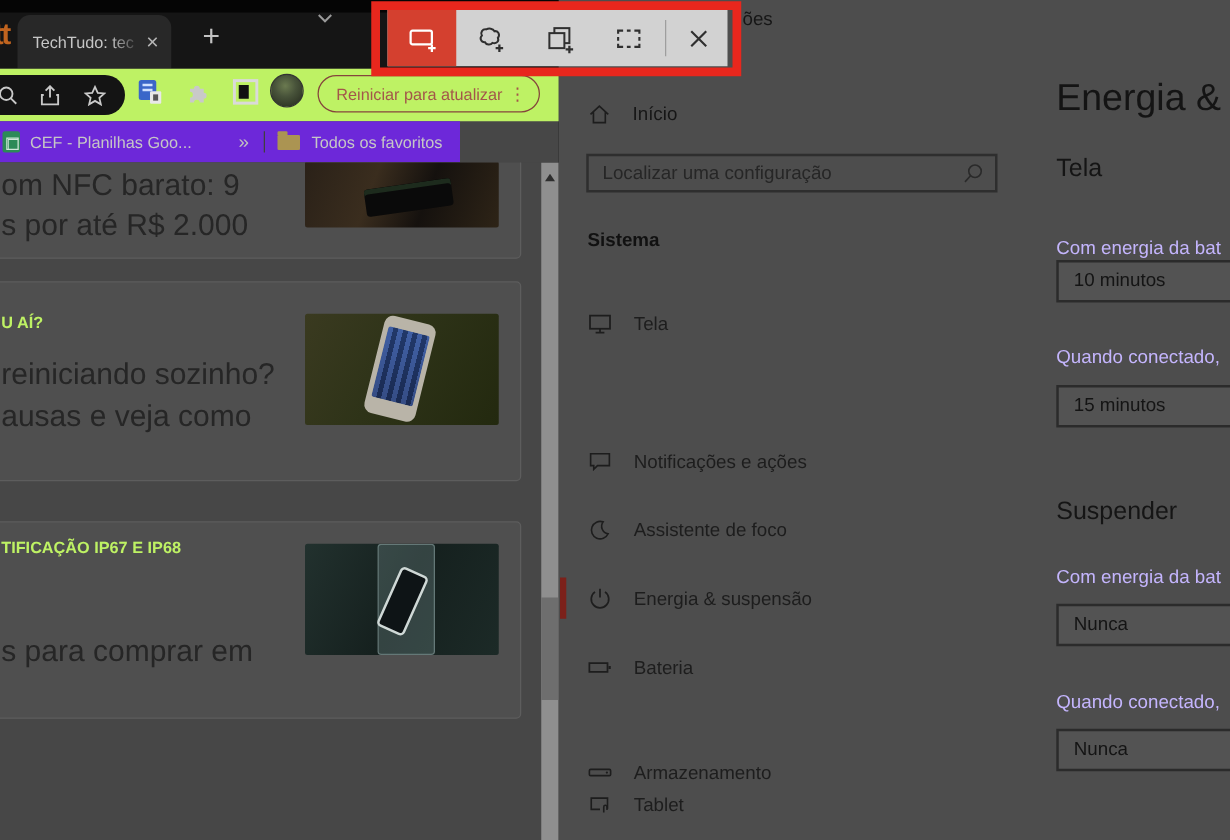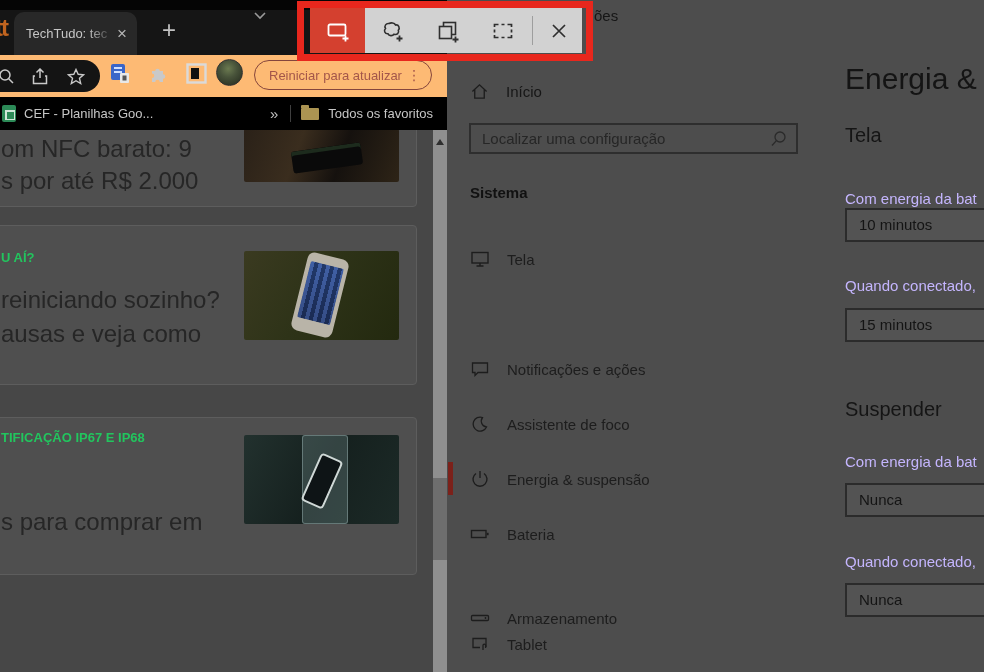--- a/index.html
+++ b/index.html
@@ -14,52 +14,52 @@
   .tt-logo { position:absolute; left:-5px; top:14px; color:#c1641f; font-weight:bold; font-size:24px; letter-spacing:-2px; }
   .tab { position:absolute; left:14px; top:12px; width:123px; height:43px; background:#282828;
          border-radius:10px 10px 0 0; display:flex; align-items:center; padding:0 8px 0 12px; }
   .tab-title { color:#c6c6c6; font-size:13px; white-space:nowrap; overflow:hidden; flex:1;
                -webkit-mask-image:linear-gradient(90deg,#000 70%,transparent 98%);
                mask-image:linear-gradient(90deg,#000 70%,transparent 98%); }
   .tab-close { color:#b5b5b5; font-size:17px; line-height:17px; padding:0 2px; cursor:default; }
   .newtab-btn { position:absolute; left:155px; top:16px; color:#c2c2c2; font-size:24px; font-weight:300; width:28px; text-align:center; }
   .tab-chevron { position:absolute; left:252px; top:8px; }
 
-  .toolbar { position:absolute; left:0; top:55px; width:447px; height:42px; background:#fdba74; }
+  .toolbar { position:absolute; left:0; top:55px; width:447px; height:42px; background:#bef264; }
   .omnibox { position:absolute; left:-32px; top:5px; width:132px; height:32px; background:#141414; border-radius:16px; }
   .omni-icon { position:absolute; top:8px; }
   .ext-icon { position:absolute; top:8px; }
   .avatar { position:absolute; left:216px; top:4px; width:27px; height:27px; border-radius:50%;
             background:radial-gradient(circle at 45% 35%, #6b7a50 0%, #48533a 40%, #23281c 100%);
             border:1px solid #333; }
   .update-pill { position:absolute; left:254px; top:5px; width:178px; height:30px; border:1px solid #85453c;
                  border-radius:15px; color:#a3564a; font-size:13px; display:flex; align-items:center;
                  padding:0 10px 0 14px; }
   .update-pill .menu-dots { margin-left:auto; font-size:14px; color:#a3564a; }
 
-  .bookmarks { position:absolute; left:0; top:97px; width:447px; height:33px; background:#000000;
+  .bookmarks { position:absolute; left:0; top:97px; width:368px; height:33px; background:#6d28d9;
                display:flex; align-items:center; color:#c6c6c6; font-size:13px; }
   .sheets-ico { width:14px; height:17px; background:#2c8a57; border-radius:2px; margin-left:2px; position:relative; }
   .sheets-ico::after { content:""; position:absolute; left:3px; top:5px; width:8px; height:8px;
                        background:linear-gradient(#2c8a57 0 0) padding-box; border:1px solid #cfe7d8;
                        box-shadow:inset 0 3px 0 -2px #cfe7d8, inset 3px 0 0 -2px #cfe7d8; }
   .bm-label { margin-left:8px; }
   .bm-overflow { margin-left:auto; font-size:15px; color:#c0c0c0; }
   .bm-divider { width:1px; height:17px; background:#3f3f3f; margin:0 10px 0 12px; }
   .folder-ico { width:18px; height:12px; background:#ab9452; border-radius:1px; position:relative; margin-right:9px; }
   .folder-ico::before { content:""; position:absolute; left:0; top:-3px; width:8px; height:3px; background:#ab9452; border-radius:1px 1px 0 0; }
   .bm-folder-label { margin-right:14px; }
 
   .content { position:absolute; left:0; top:130px; width:447px; height:542px; background:#474747; overflow:hidden; }
   .card { position:absolute; left:-40px; width:457px; background:#4f4f4f; border:1px solid #5d5d5d; border-radius:4px; }
   .card1 { top:-40px; height:117px; }
   .card2 { top:95px;  height:160px; }
   .card3 { top:287px; height:158px; }
   .headline { position:absolute; left:40px; color:#262626; font-size:24px; line-height:32px; white-space:nowrap; }
-  .category { position:absolute; left:40px; color:#22c55e; font-size:13px; font-weight:bold; white-space:nowrap; }
+  .category { position:absolute; left:40px; color:#bef264; font-size:13px; font-weight:bold; white-space:nowrap; }
   .thumb { position:absolute; left:283px; width:155px; border-radius:2px; overflow:hidden; }
   .thumb1 { top:38px; height:53px; background:linear-gradient(110deg,#2a2118 0%,#3a2d1e 35%,#15110e 62%,#2e2417 100%); }
   .thumb1 .terminal { position:absolute; left:48px; top:18px; width:70px; height:22px; background:#0a0a0a; border-radius:3px; transform:rotate(-8deg); box-shadow:inset 0 4px 0 #1d2b1d; }
   .thumb2 { top:25px; height:89px; background:linear-gradient(120deg,#3a3a20 0%,#2e3318 45%,#23290f 100%); }
   .thumb2 .phone { position:absolute; left:55px; top:4px; width:42px; height:80px; background:#b9b4a8; border-radius:7px; transform:rotate(14deg); }
   .thumb2 .phone::after { content:""; position:absolute; left:4px; top:9px; width:34px; height:58px;
         background:linear-gradient(#32549e,#27407c), repeating-linear-gradient(90deg,#888 0 4px,#555 4px 8px); background-blend-mode:overlay; border-radius:2px; }
   .thumb3 { top:17px; height:89px; background:linear-gradient(115deg,#22312e 0%,#15201e 50%,#1c2a27 100%); }
   .thumb3 .glass { position:absolute; left:58px; top:0; width:46px; height:89px; background:rgba(165,195,195,.22); border:1px solid rgba(190,215,215,.35); border-radius:3px; }
   .thumb3 .phone { position:absolute; left:66px; top:20px; width:24px; height:52px; background:#0e1416; border:2px solid #cfd8d6; border-radius:4px; transform:rotate(24deg); }

